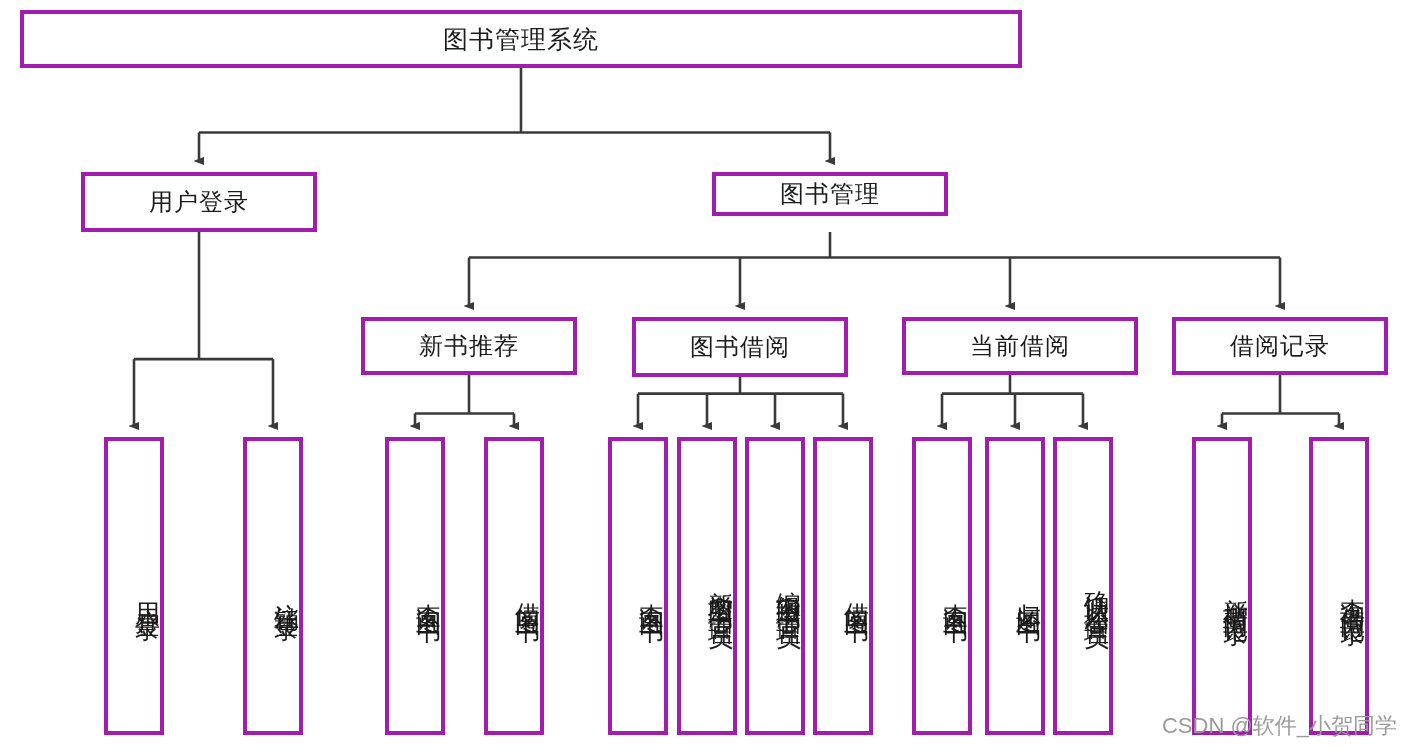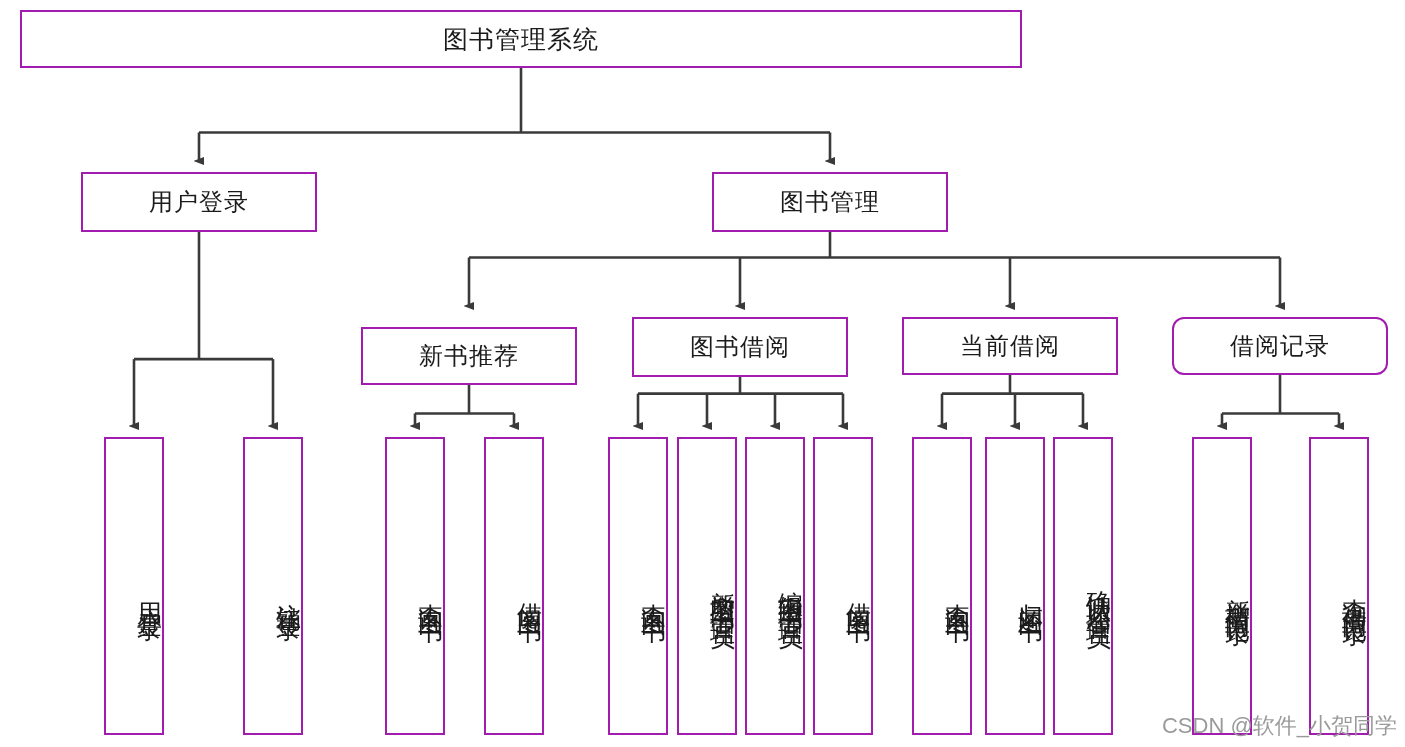--- a/index.html
+++ b/index.html
@@ -11,21 +11,21 @@
     overflow:hidden;
     position:relative;
   }
   #diagram-root{position:absolute;left:0;top:0;width:1405px;height:747px;}
   svg.connectors{position:absolute;left:0;top:0;width:1405px;height:747px;pointer-events:none;}
 
   .node{
     position:absolute;
     box-sizing:border-box;
     background:#ffffff;
-    border:2px solid #a21caf;
+    border:4px solid #a21caf;
     display:flex;
     align-items:center;
     justify-content:center;
     color:#1b1b1b;
     z-index:2;
   }
   .node-h{ font-size:24px; letter-spacing:1px; }
   .node-root{ font-size:25px; }
 
   .node-v{
@@ -99,26 +99,26 @@
         <line x1="1280" y1="375" x2="1280" y2="413.44"></line>
         <line x1="1222" y1="413.44" x2="1339" y2="413.44"></line>
         <line x1="1222" y1="413.44" x2="1222" y2="426" marker-end="url(#arrowhead)"></line>
         <line x1="1339" y1="413.44" x2="1339" y2="426" marker-end="url(#arrowhead)"></line>
       </g>
   </svg>
 
   <div class="node node-h node-root" style="left: 20px; top: 10px; width: 1002px; height: 58px;">图书管理系统</div>
 
   <div class="node node-h" style="left: 81px; top: 172px; width: 236px; height: 60px;">用户登录</div>
-  <div class="node node-h" style="left: 712px; top: 172px; width: 236px; height: 60px;">图书管理</div>
+  <div class="node node-h" style="left: 712px; top: 172px; width: 236px; height: 44px;">图书管理</div>
 
-  <div class="node node-h" style="left: 361px; top: 317px; width: 216px; height: 58px; margin-top: 10px;">新书推荐</div>
+  <div class="node node-h" style="left: 361px; top: 317px; width: 216px; height: 58px;">新书推荐</div>
   <div class="node node-h" style="left: 632px; top: 317px; width: 216px; height: 60px;">图书借阅</div>
-  <div class="node node-h" style="left: 902px; top: 317px; width: 216px; height: 58px;">当前借阅</div>
-  <div class="node node-h" style="left: 1172px; top: 317px; width: 216px; height: 58px; border-radius: 12px;">借阅记录</div>
+  <div class="node node-h" style="left: 902px; top: 317px; width: 236px; height: 58px;">当前借阅</div>
+  <div class="node node-h" style="left: 1172px; top: 317px; width: 216px; height: 58px;">借阅记录</div>
 
   <div class="node node-v" style="left: 104px; top: 437px; width: 60px; height: 298px;">
       <span>用户登录</span>
     </div>
   <div class="node node-v" style="left: 243px; top: 437px; width: 60px; height: 298px;">
       <span>注销登录</span>
     </div>
 
   <div class="node node-v" style="left: 385px; top: 437px; width: 60px; height: 298px;">
       <span>查询图书</span>

